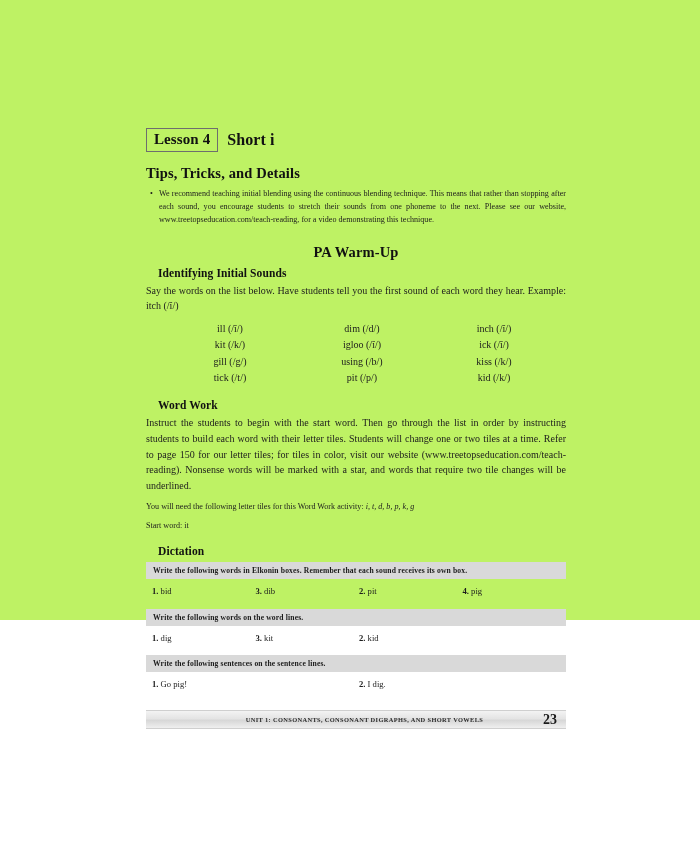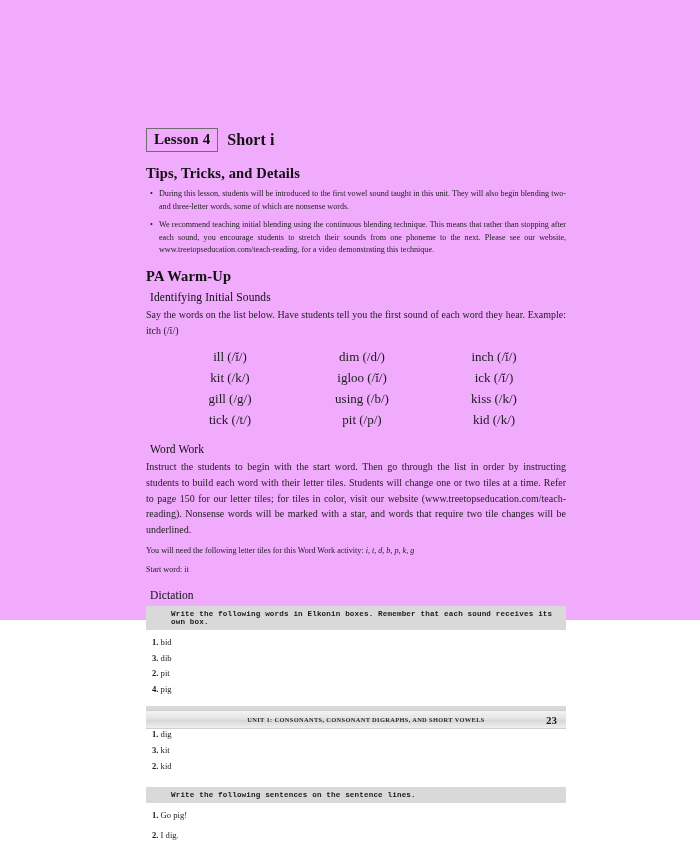--- a/index.html
+++ b/index.html
@@ -11,21 +11,21 @@
     height: 855px;
     background: #ffffff;
     font-family: "Liberation Serif", serif;
     color: #1a1a1a;
     overflow: hidden;
   }
   .page {
     position: relative;
     width: 700px;
     height: 620px;
-    background: #f0abfc;
+    background: #bef264;
   }
   .content {
     position: absolute;
     left: 146px;
     top: 128px;
     width: 420px;
   }
 
   
   .lesson-header {
@@ -53,27 +53,28 @@
 
   
   h2.sec {
     font-size: 14.5px;
     font-weight: bold;
     margin: 0 0 6px 0;
     color: #111;
     letter-spacing: 0.15px;
   }
   h2.sec.warmup {
-    margin-top: 11px;
+    margin-top: 17px;
     margin-bottom: 6px;
+    text-align: center;
   }
   h3.sub {
     font-size: 11.5px;
-    font-weight: normal;
-    margin: 0 0 4px 4px;
+    font-weight: bold;
+    margin: 0 0 4px 12px;
     color: #111;
     letter-spacing: 0.1px;
   }
   h3.sub.spaced {
     margin-top: 13px;
   }
   h3.sub.dictation {
     margin-top: 12px;
     margin-bottom: 5px;
   }
@@ -125,39 +126,39 @@
     margin-bottom: 2px;
     padding-left: 18px;
     padding-right: 6px;
   }
   .wordgrid .col {
     display: flex;
     flex-direction: column;
     align-items: center;
   }
   .wordgrid .cell {
-    font-size: 13px;
+    font-size: 10px;
     line-height: 1.62;
     color: #1c1c1c;
     white-space: nowrap;
   }
 
   
   .dict-bar {
     background: #d9d9d9;
-    font-family: Liberation Mono, monospace;
+    font-family: Liberation Serif, serif;
     font-size: 7.6px;
     font-weight: bold;
     color: #1a1a1a;
-    padding: 4px 7px 4px 25px;
+    padding: 4px 7px 4px 7px;
     letter-spacing: 0.15px;
   }
   .dict-items {
     display: grid;
-    grid-template-columns: 1fr;
+    grid-template-columns: 1fr 1fr 1fr 1fr;
     padding: 7px 0 0 6px;
     row-gap: 4px;
   }
   .dict-item {
     font-size: 8.6px;
     color: #1c1c1c;
     line-height: 1.35;
   }
   .dict-item .num {
     font-weight: bold;
@@ -183,40 +184,39 @@
   .footer-text {
     flex: 1;
     text-align: center;
     font-size: 6.4px;
     font-weight: bold;
     letter-spacing: 0.35px;
     color: #2b2b2b;
     padding-left: 40px;
   }
   .footer-page {
-    font-size: 11px;
+    font-size: 14px;
     font-weight: bold;
     color: #1a1a1a;
     padding-right: 9px;
   }
 </style>
 </head>
 <body>
 
 <div class="page">
   <div class="content">
 
     <div class="lesson-header">
       <div class="lesson-badge">Lesson 4</div>
       <div class="lesson-title">Short i</div>
     </div>
 
     <h2 class="sec">Tips, Tricks, and Details</h2>
     <ul class="bullets">
-      <li>During this lesson, students will be introduced to the first vowel sound taught in this unit. They will also begin blending two- and three-letter words, some of which are nonsense words.</li>
       <li>We recommend teaching initial blending using the continuous blending technique. This means that rather than stopping after each sound, you encourage students to stretch their sounds from one phoneme to the next. Please see our website, www.treetopseducation.com/teach-reading, for a video demonstrating this technique.</li>
     </ul>
 
     <h2 class="sec warmup">PA Warm-Up</h2>
     <h3 class="sub">Identifying Initial Sounds</h3>
     <p class="body">Say the words on the list below. Have students tell you the first sound of each word they hear. Example: itch (/ĭ/)</p>
 
     <div class="wordgrid">
       <div class="col">
         <div class="cell">ill (/ĭ/)</div>

